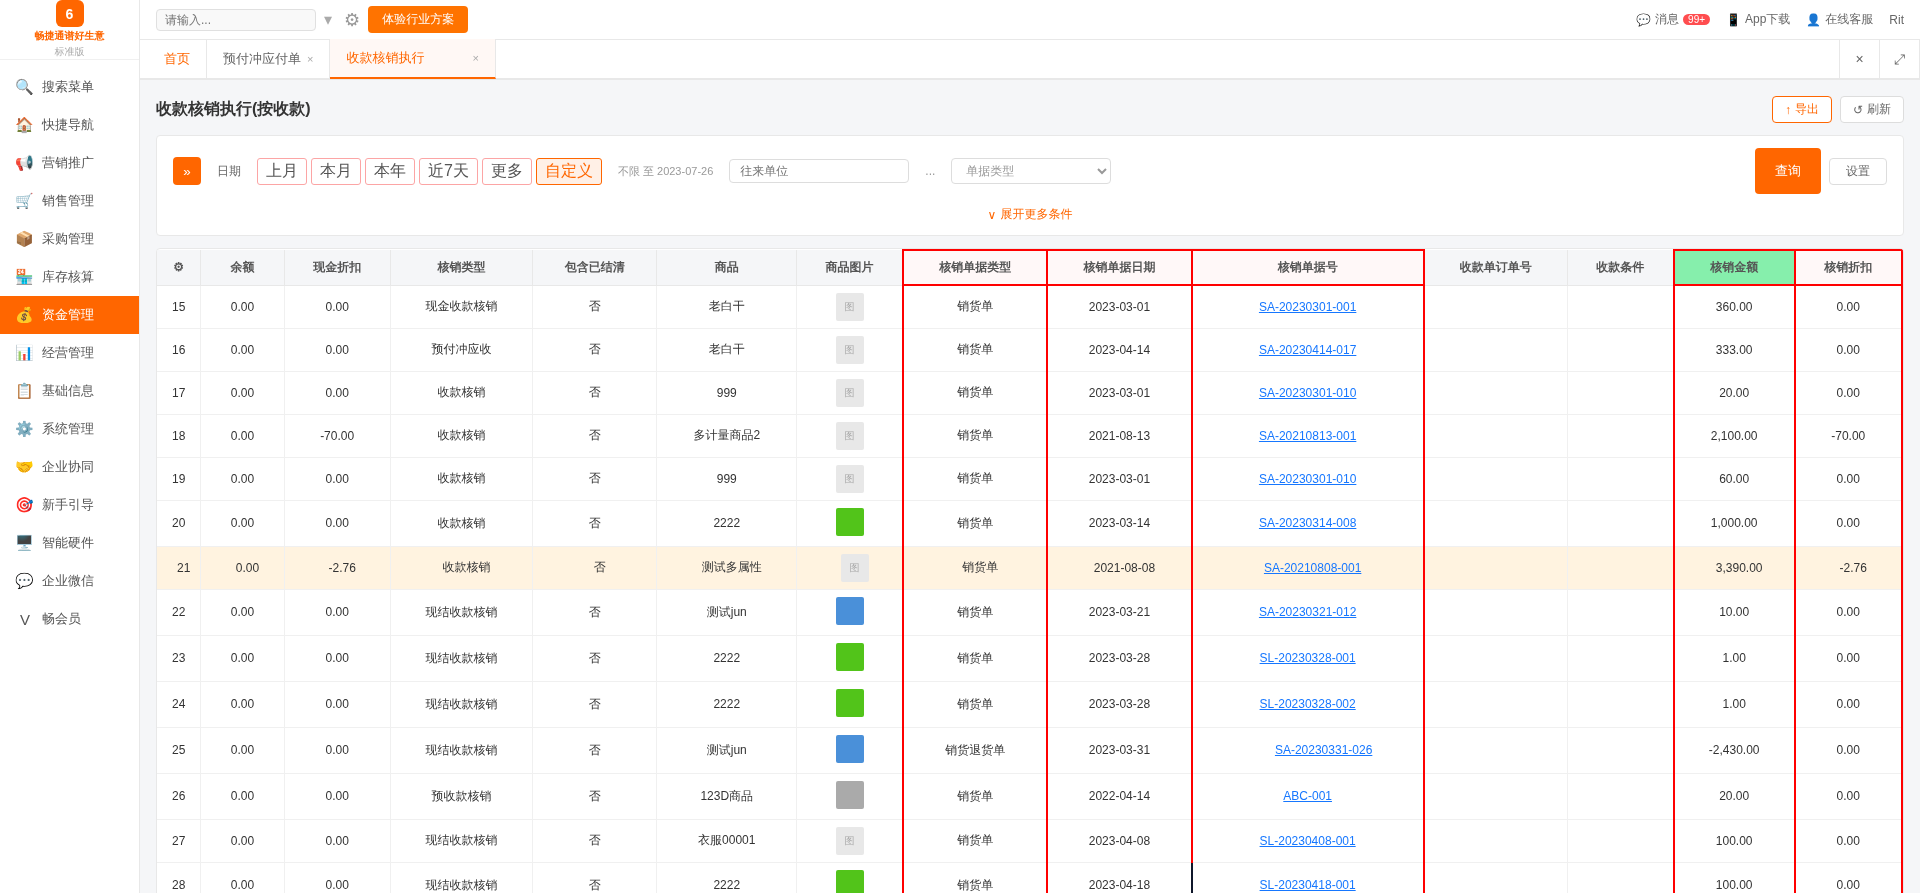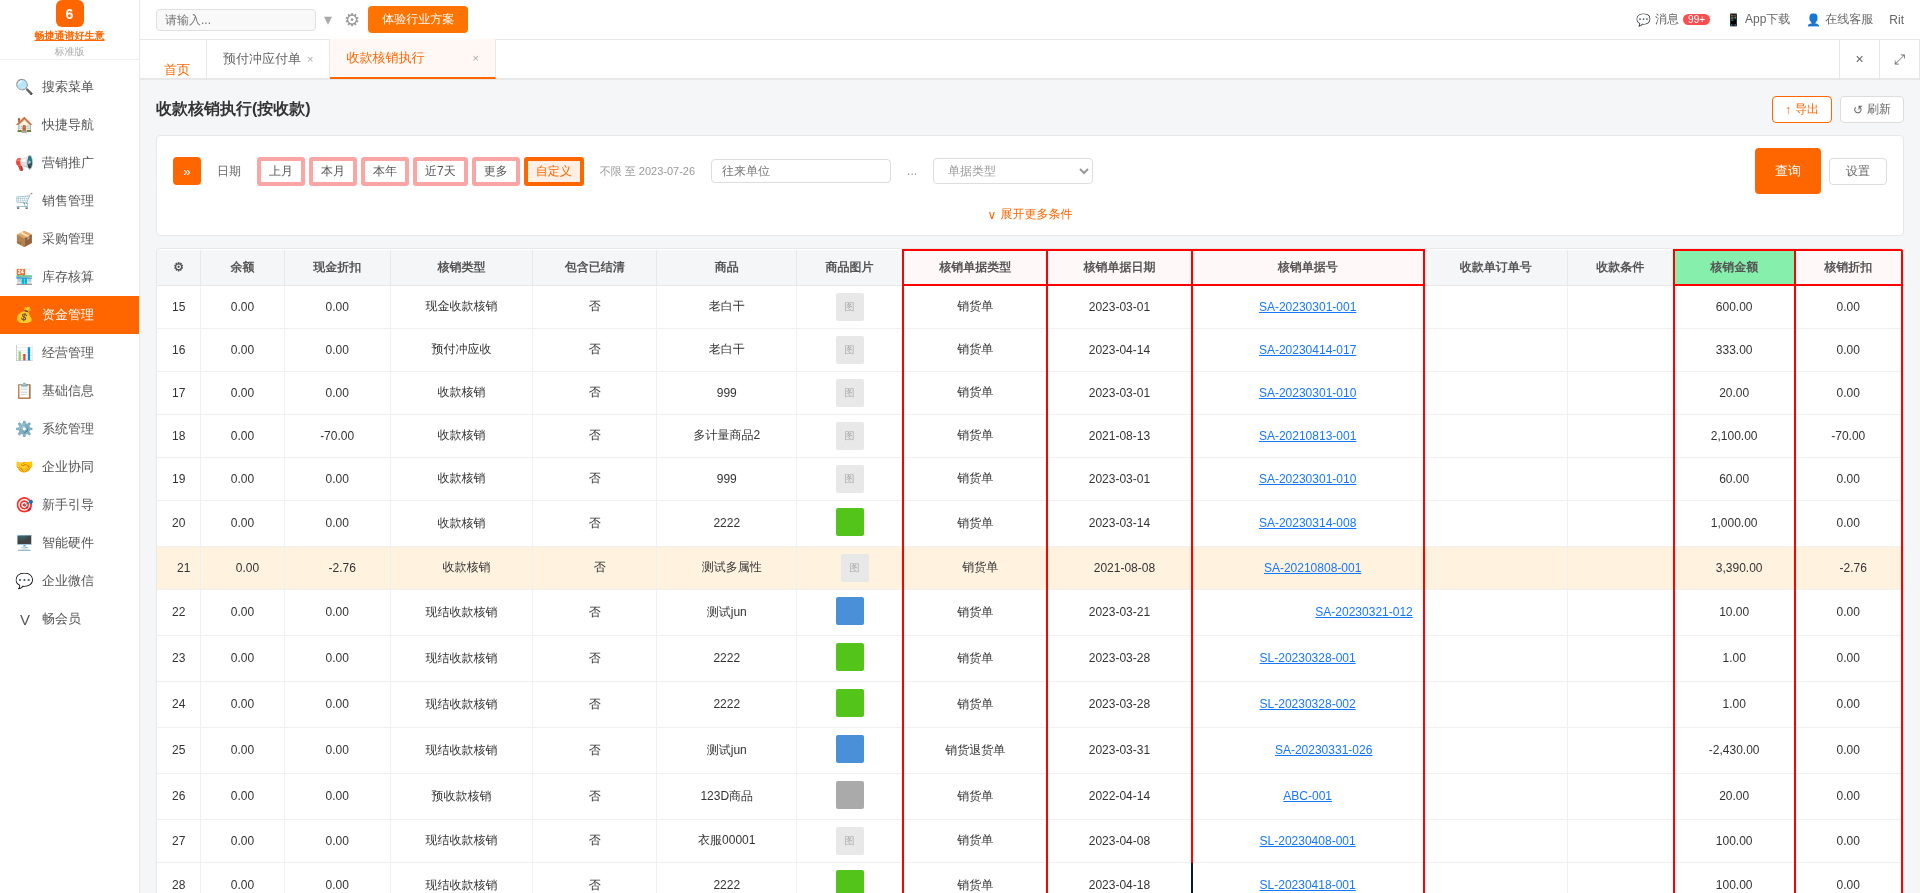--- a/index.html
+++ b/index.html
@@ -24,39 +24,39 @@
     .sidebar-item .s-icon { width: 18px; height: 18px; display: flex; align-items: center; justify-content: center; font-size: 15px; }
 
     
     .main-area { margin-left: 140px; display: flex; flex-direction: column; min-height: 893px; }
 
     
     .tab-bar { height: 40px; background: #fff; display: flex; align-items: center; border-bottom: 2px solid #e8e8e8; padding: 0 0 0 8px; gap: 0; }
     .tab-item { height: 40px; display: flex; align-items: center; padding: 0 16px; cursor: pointer; font-size: 13px; color: #666; border-right: 1px solid #e8e8e8; gap: 6px; }
     .tab-item.active { color: #ff6600; border-bottom: 2px solid #ff6600; background: #fff8f5; gap: 48px; }
     .tab-item .tab-close { color: #aaa; font-size: 11px; cursor: pointer; }
-    .tab-home { color: #ff6600; font-size: 13px; padding: 0 16px; height: 40px; display: flex; align-items: flex-end; border-right: 1px solid #e8e8e8; cursor: pointer; }
+    .tab-home { color: #ff6600; font-size: 13px; padding: 0 16px; height: 40px; display: flex; align-items: center; border-right: 1px solid #e8e8e8; cursor: pointer; }
     .tab-bar-right { margin-left: auto; display: flex; align-items: center; height: 40px; border-left: 1px solid #e8e8e8; }
     .tab-bar-btn { width: 40px; height: 40px; display: flex; align-items: center; justify-content: center; cursor: pointer; color: #666; font-size: 14px; border-right: 1px solid #e8e8e8; }
 
     
     .content { flex: 1; padding: 16px; background: #f5f6f8; }
     .page-header { display: flex; align-items: center; justify-content: space-between; margin-bottom: 12px; }
     .page-title { font-size: 16px; font-weight: bold; color: #333; }
     .page-actions { display: flex; gap: 8px; }
     .btn-export { border: 1px solid #ff6600; color: #ff6600; background: #fff; border-radius: 4px; padding: 4px 12px; cursor: pointer; font-size: 12px; display: flex; align-items: center; gap: 4px; }
     .btn-refresh { border: 1px solid #ddd; color: #666; background: #fff; border-radius: 4px; padding: 4px 12px; cursor: pointer; font-size: 12px; display: flex; align-items: center; gap: 4px; }
 
     
     .filter-bar { background: #fff; border-radius: 4px; padding: 12px 16px; margin-bottom: 12px; display: flex; flex-direction: column; gap: 8px; border: 1px solid #e8e8e8; }
     .filter-row { display: flex; align-items: center; gap: 16px; flex-wrap: wrap; }
     .filter-expand-btn { background: #ff6600; color: #fff; border: none; border-radius: 4px; padding: 4px 8px; cursor: pointer; width: 28px; height: 28px; display: flex; align-items: center; justify-content: center; }
     .filter-label { color: #666; font-size: 12px; white-space: nowrap; }
     .filter-date-btns { display: flex; gap: 4px; }
-    .filter-date-btn { border: 4px solid #fca5a5; background: #fff; border-radius: 3px; padding: 2px 8px; cursor: pointer; font-size: 12px; color: #555; text-align: right; }
+    .filter-date-btn { border: 1px solid #fca5a5; background: #fff; border-radius: 3px; padding: 2px 8px; cursor: pointer; font-size: 16px; color: #555; text-align: right; }
     .filter-date-btn.active { background: #fff0e6; color: #ff6600; border-color: #ff6600; border-radius: 3px; }
     .filter-date-range { font-size: 11px; color: #999; }
     .filter-input { border: 1px solid #ddd; border-radius: 4px; padding: 4px 10px; font-size: 12px; width: 180px; color: #999; }
     .filter-select { border: 1px solid #ddd; border-radius: 4px; padding: 4px 10px; font-size: 12px; width: 160px; color: #999; background: #fff; }
     .filter-more { color: #999; font-size: 12px; }
     .btn-query { background: #ff6600; color: #fff; border: none; border-radius: 4px; padding: 14px 20px; cursor: pointer; font-size: 13px; }
     .btn-settings { background: #fff; color: #666; border: 1px solid #ddd; border-radius: 4px; padding: 4px 16px; cursor: pointer; font-size: 12px; }
     .expand-more { display: flex; align-items: center; justify-content: center; gap: 4px; color: #ff6600; font-size: 12px; cursor: pointer; margin-top: 4px; }
 
     
@@ -74,21 +74,21 @@
 
     
     .table-scroll { overflow-x: auto; }
   </style>
 </head>
 <body>
 
 <div class="sidebar">
   <div class="sidebar-logo">
     <div class="logo-icon">6</div>
-    <div style="font-size:10px;color:#ff6600;font-weight:bold;text-decoration:underline;">畅捷通谱好生意</div>
+    <div style="font-size:10px;color:#ff6600;font-weight:bold;">畅捷通谱好生意</div>
     <div style="font-size:10px;color:#aaa;">标准版</div>
   </div>
   <div class="sidebar-nav">
     <div class="sidebar-item">
       <span class="s-icon">🔍</span>
       <span>搜索菜单</span>
     </div>
     <div class="sidebar-item">
       <span class="s-icon">🏠</span>
       <span>快捷导航</span>
@@ -268,21 +268,21 @@
     <td class="">0.00</td>
     <td>现金收款核销</td>
     <td>否</td>
     <td>老白干</td>
     <td style="text-align:center;"><div style="width:28px;height:28px;background:#e8e8e8;border-radius:2px;display:inline-flex;align-items:center;justify-content:center;color:#aaa;font-size:10px;margin:0 auto;">图</div></td>
     <td style="border-left:2px solid #ff0000;border-right:2px solid #ff0000;">销货单</td>
     <td style="border-left:2px solid #ff0000;border-right:2px solid #ff0000;">2023-03-01</td>
     <td style="border-left:2px solid #ff0000;border-right:2px solid #ff0000;"><span class="text-link">SA-20230301-001</span></td>
     <td></td>
     <td></td>
-    <td style="border-left:2px solid #ff0000;border-right:2px solid #ff0000;" class="">600.00</td>
+    <td style="border-left:2px solid #ff0000;border-right:2px solid #ff0000;" class="">360.00</td>
     <td style="border-left:2px solid #ff0000;border-right:2px solid #ff0000;" class="">0.00</td>
   </tr>
               <tr>
     <td>16</td>
     <td>0.00</td>
     <td class="">0.00</td>
     <td>预付冲应收</td>
     <td>否</td>
     <td>老白干</td>
     <td style="text-align:center;"><div style="width:28px;height:28px;background:#e8e8e8;border-radius:2px;display:inline-flex;align-items:center;justify-content:center;color:#aaa;font-size:10px;margin:0 auto;">图</div></td>
@@ -377,21 +377,21 @@
               <tr>
     <td>22</td>
     <td>0.00</td>
     <td class="">0.00</td>
     <td>现结收款核销</td>
     <td>否</td>
     <td>测试jun</td>
     <td style="text-align:center;"><div style="width:28px;height:28px;background:#4a90d9;border-radius:2px;display:inline-flex;align-items:center;justify-content:center;color:#fff;font-size:10px;margin:0 auto;"></div></td>
     <td style="border-left:2px solid #ff0000;border-right:2px solid #ff0000;">销货单</td>
     <td style="border-left:2px solid #ff0000;border-right:2px solid #ff0000;">2023-03-21</td>
-    <td style="border-left:2px solid #7f1d1d;border-right:2px solid #ff0000;text-align:right;"><span class="text-link">SA-20230321-012</span></td>
+    <td style="border-left:2px solid #7f1d1d;border-right:2px solid #ff0000;"><span class="text-link">SA-20230321-012</span></td>
     <td></td>
     <td></td>
     <td style="border-left:2px solid #ff0000;border-right:2px solid #ff0000;" class="">10.00</td>
     <td style="border-left:2px solid #ff0000;border-right:2px solid #ff0000;" class="">0.00</td>
   </tr>
               <tr>
     <td>23</td>
     <td>0.00</td>
     <td class="">0.00</td>
     <td>现结收款核销</td>

